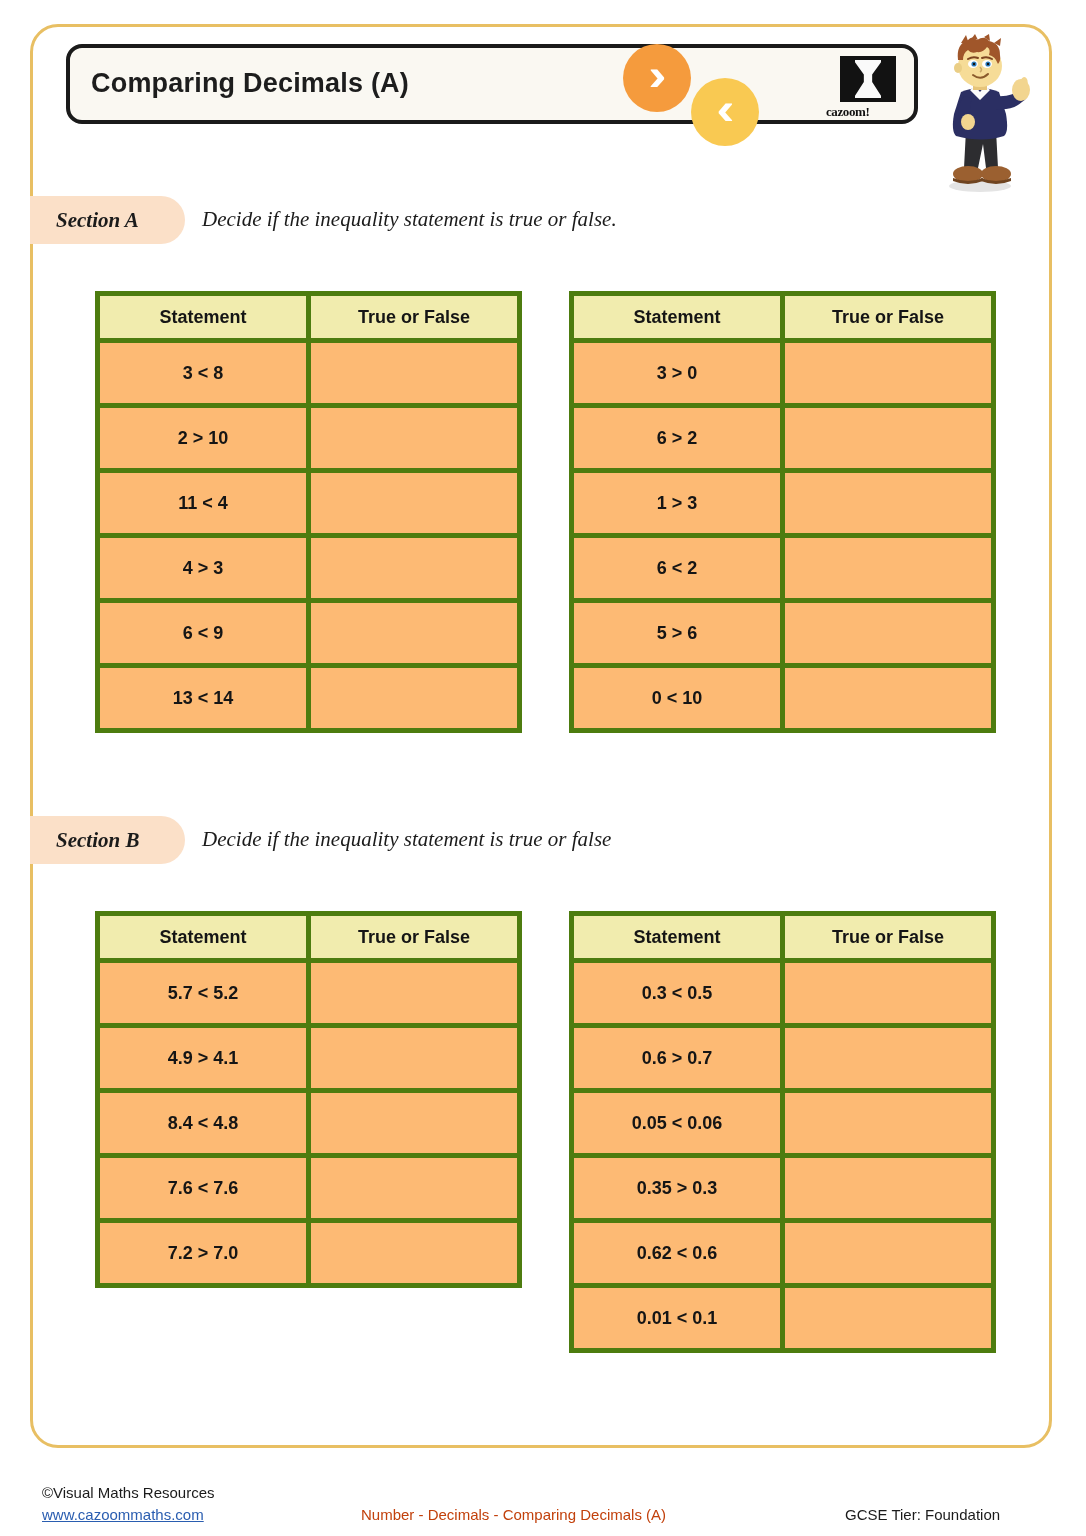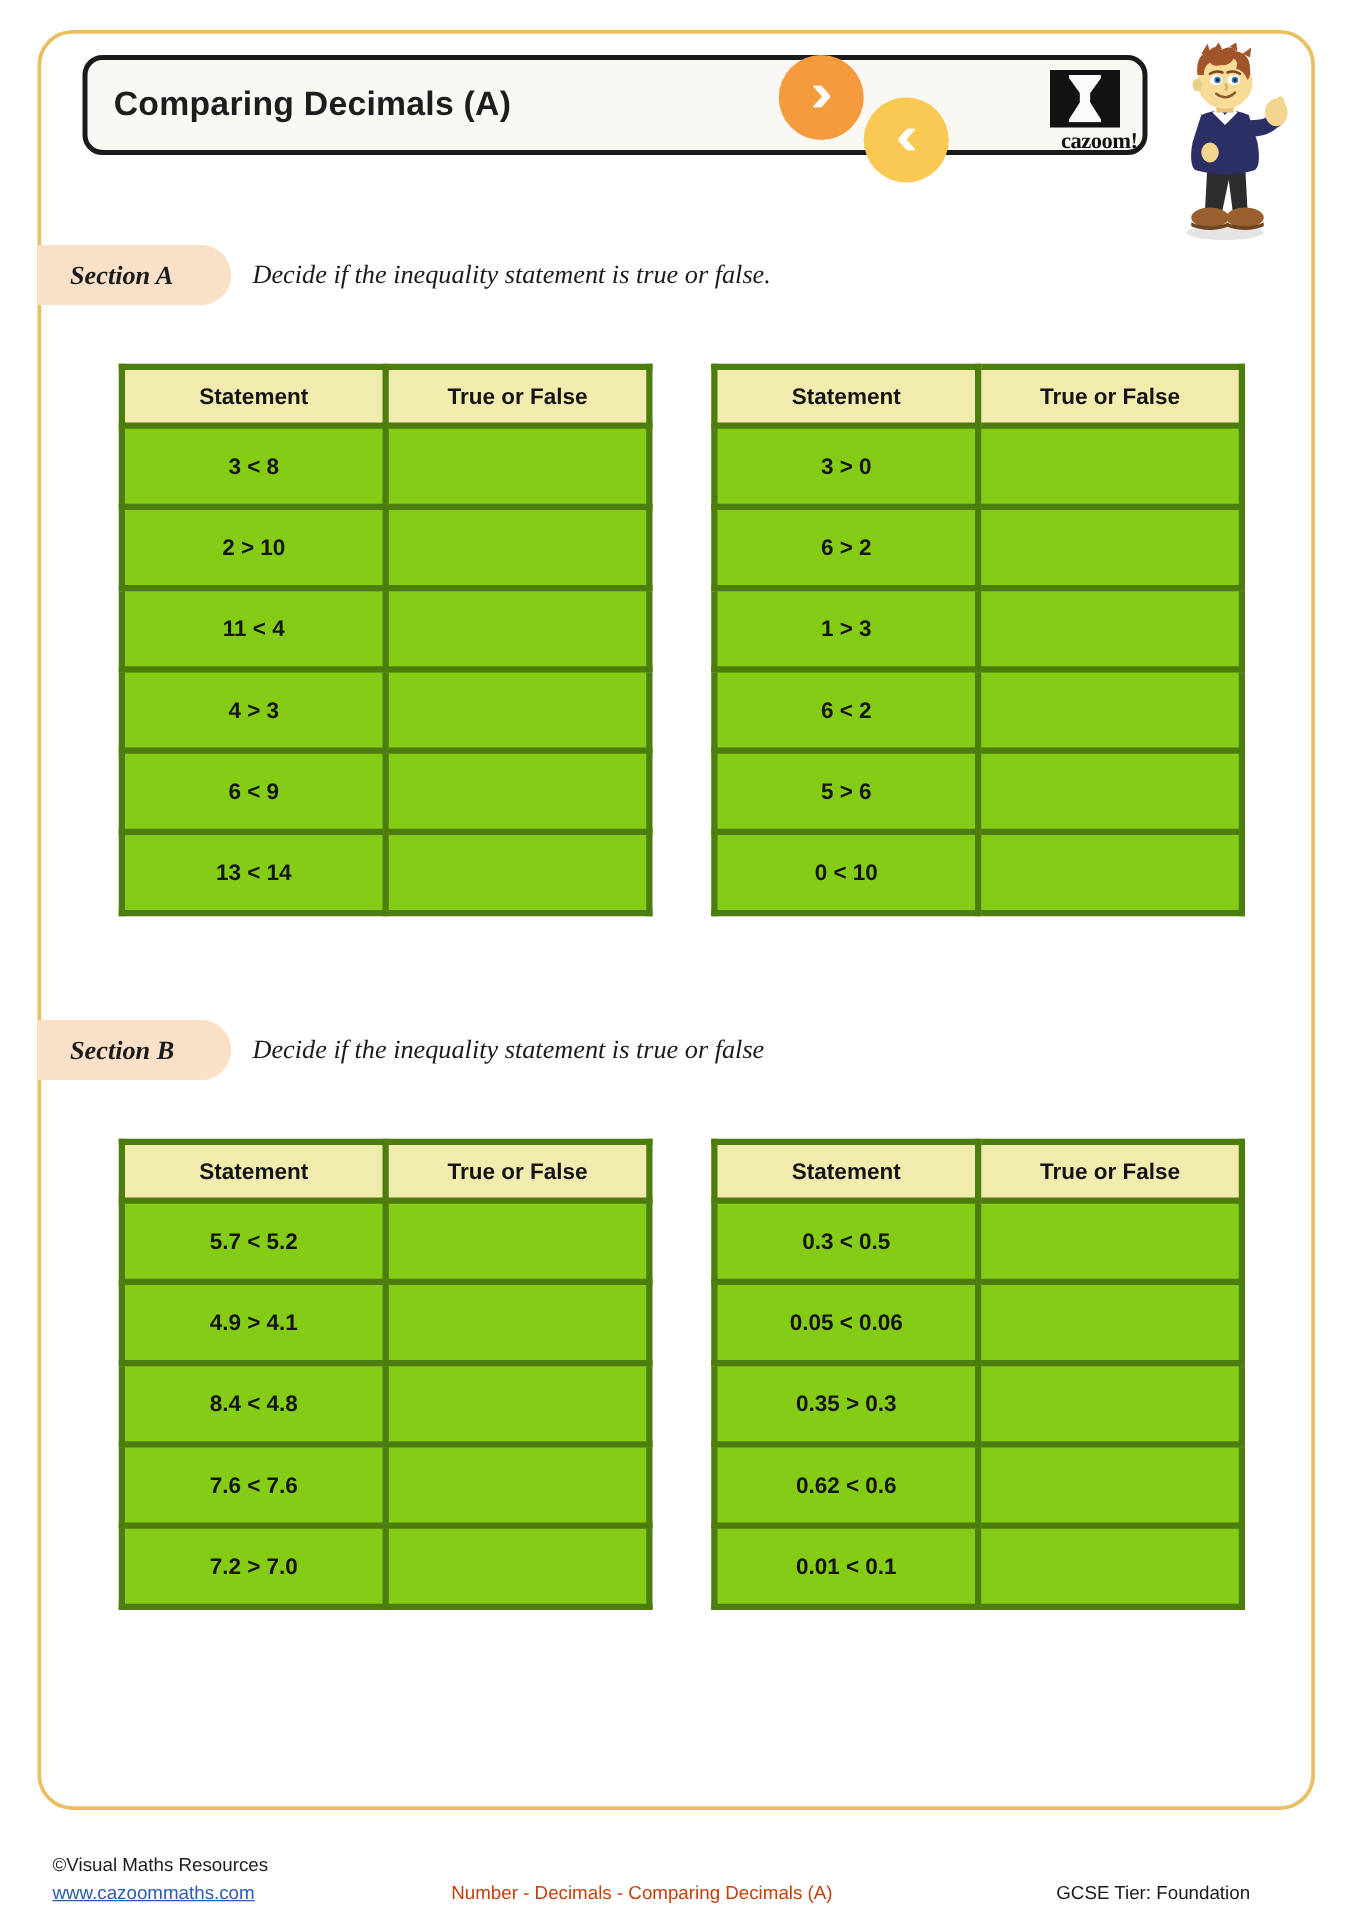--- a/index.html
+++ b/index.html
@@ -107,24 +107,24 @@
     position: absolute;
     left: 50%;
     top: 4px;
     transform: translateX(-50%);
     width: 26px;
     height: 38px;
     background: #fafafa;
     clip-path: polygon(0% 0%, 100% 0%, 100% 6%, 66% 38%, 66% 58%, 100% 94%, 100% 100%, 0% 100%, 0% 94%, 34% 58%, 34% 38%, 0% 6%);
   }
   .cazoom-word {
-    text-align: right;
+    text-align: left;
     font-family: "Liberation Serif", serif;
     font-weight: bold;
-    font-size: 18px;
+    font-size: 13px;
     color: #111111;
     line-height: 20px;
     letter-spacing: -0.4px;
   }
 
   
   .mascot { position: absolute; left: 928px; top: 34px; width: 104px; height: 160px; }
 
   
   .section-row { position: absolute; left: 30px; width: 1022px; height: 48px; }
@@ -171,21 +171,21 @@
     vertical-align: middle;
   }
   .wtable th {
     background: #f1ecae;
     font-size: 18px;
     font-weight: bold;
     color: #151515;
     height: 40px;
   }
   .wtable td {
-    background: #84cc16;
+    background: #fdba74;
     font-size: 18px;
     font-weight: bold;
     color: #151515;
     height: 58px;
   }
   .col-stmt  { width: 211px; }
   .col-tf    { width: 211px; }
 
   .tbl-a1 { left: 95px; top: 291px; }
   .tbl-a2 { left: 569px; top: 291px; }
@@ -414,20 +414,24 @@
       <th>Statement</th>
       <th>True or False</th>
     </tr>
   </thead>
   <tbody>
     <tr>
         <td>0.3 &lt; 0.5</td>
         <td></td>
       </tr>
     <tr>
+        <td>0.6 &gt; 0.7</td>
+        <td></td>
+      </tr>
+    <tr>
         <td>0.05 &lt; 0.06</td>
         <td></td>
       </tr>
     <tr>
         <td>0.35 &gt; 0.3</td>
         <td></td>
       </tr>
     <tr>
         <td>0.62 &lt; 0.6</td>
         <td></td>

